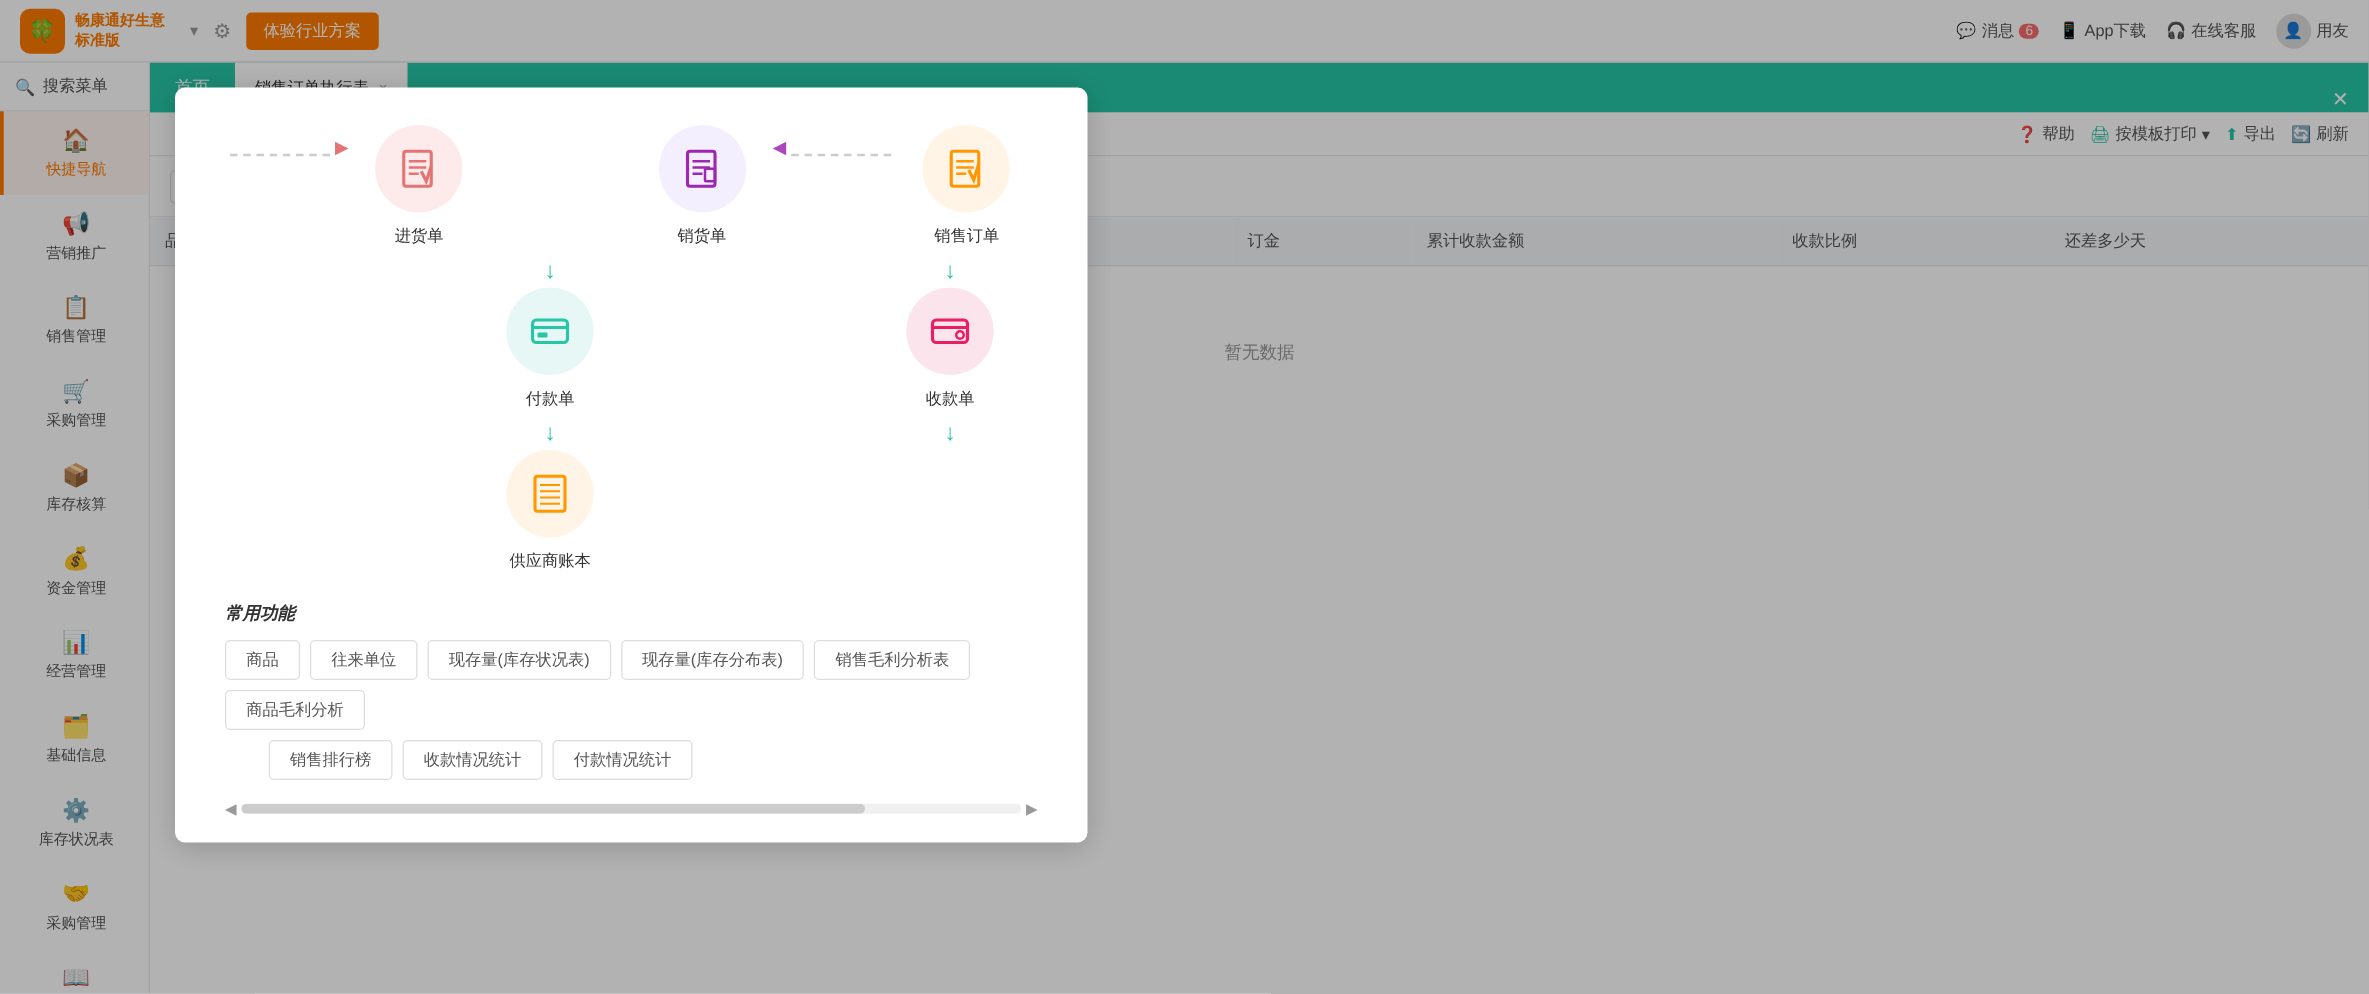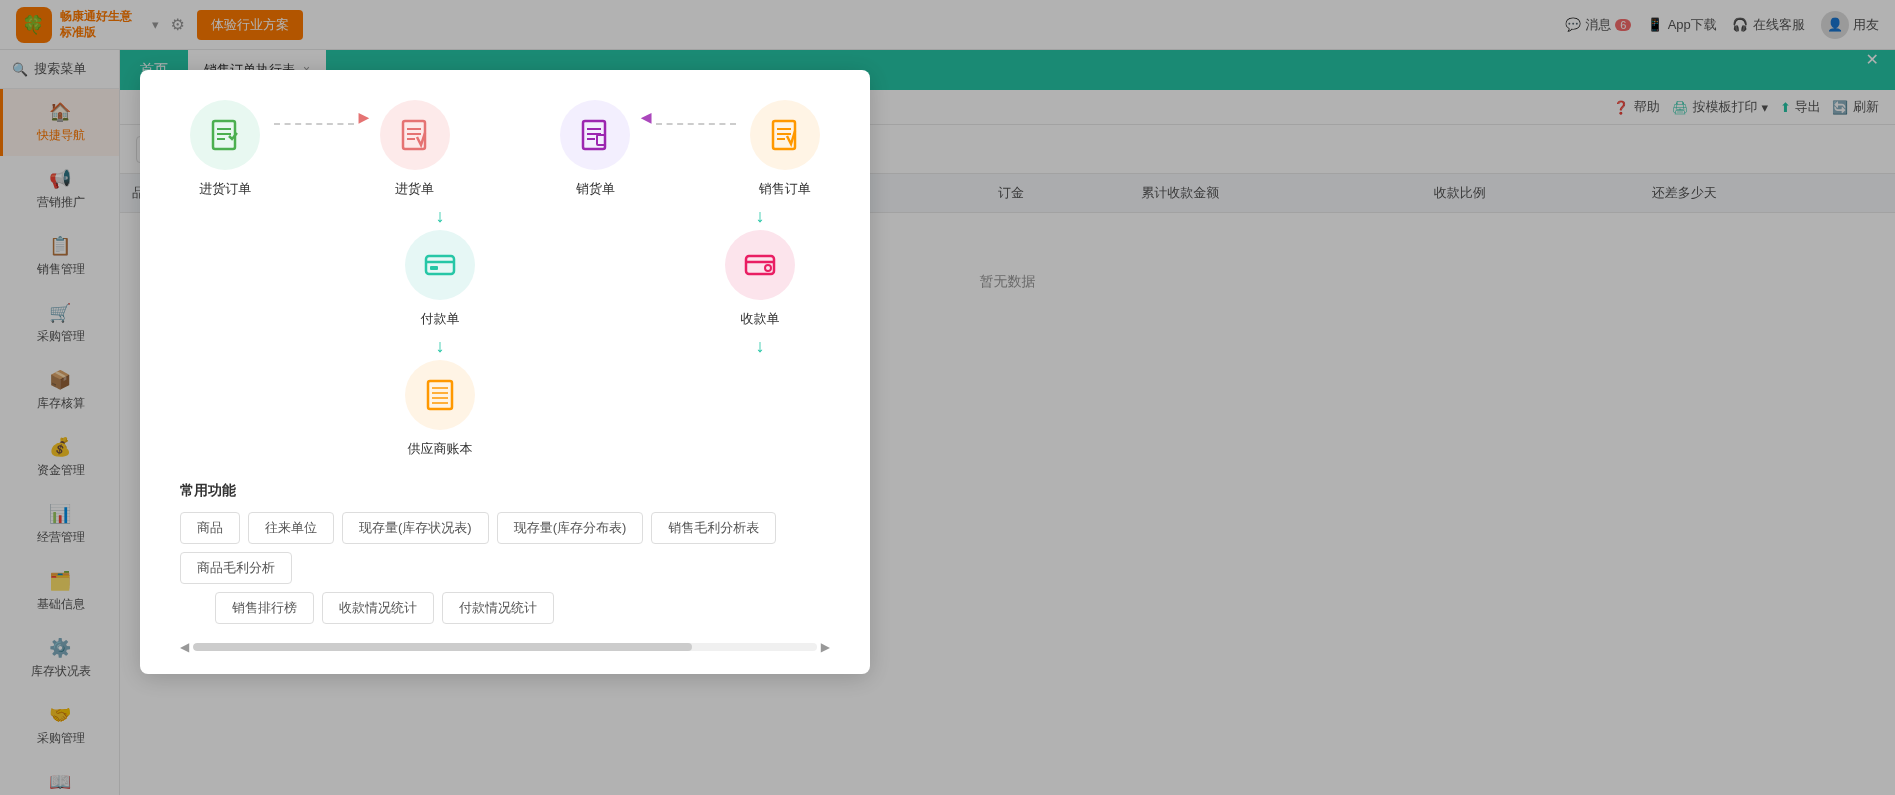--- a/index.html
+++ b/index.html
@@ -50,21 +50,21 @@
     .sidebar-item.active {
       background: #fff5f0; color: #ff7a00; border-left: 3px solid #ff7a00;
     }
     .sidebar-item .icon { font-size: 18px; }
 
     
     .content-area { flex: 1; display: flex; flex-direction: column; overflow: hidden; }
 
     
     .tab-bar {
-      display: flex; align-items: flex-start; background: #26c6a6; height: 40px;
+      display: flex; align-items: flex-end; background: #26c6a6; height: 40px;
       padding: 0 0; flex-shrink: 0;
     }
     .tab-home {
       background: #26c6a6; color: #fff; padding: 0 20px; height: 100%;
       display: flex; align-items: center; cursor: pointer; font-size: 14px;
     }
     .tab-item {
       background: #fff; color: #333; padding: 0 16px; height: 100%;
       display: flex; align-items: center; gap: 8px; cursor: pointer; font-size: 13px;
     }
@@ -156,21 +156,21 @@
 
     .dashed-arrow { display: flex; align-items: flex-end; padding-bottom: 30px; }
     .dashed-line {
       width: 80px; border-top: 2px dashed #ccc; margin: 0 4px; margin-bottom: 34px;
     }
     .arrow-right { color: #e57373; font-size: 14px; margin-bottom: 34px; }
     .arrow-left { color: #ab47bc; font-size: 14px; margin-bottom: 34px; }
 
     
     .common-functions { margin-top: 8px; }
-    .common-title { font-size: 14px; color: #333; margin-bottom: 12px; font-weight: bold; }
+    .common-title { font-size: 14px; color: #333; margin-bottom: 12px; font-weight: bold; font-style: italic; }
     .function-buttons { display: flex; flex-wrap: wrap; gap: 8px; }
     .func-btn {
       border: 1px solid #ddd; background: #fff; color: #555;
       padding: 6px 16px; border-radius: 4px; cursor: pointer; font-size: 13px;
     }
 
     
     .modal-scrollbar { margin-top: 16px; display: flex; align-items: center; gap: 4px; }
     .scrollbar-track {
       flex: 1; height: 8px; background: #f0f0f0; border-radius: 4px; overflow: hidden;
@@ -336,32 +336,20 @@
     </div>
   </div>
 </div>
 
 <div class="modal">
 
   <div class="flow-diagram">
 
     <div class="flow-top-row">
 
-      <div class="flow-node">
-        <div class="flow-circle green">
-          <svg width="36" height="36" viewBox="0 0 36 36">
-              <rect x="6" y="4" width="22" height="28" rx="2" fill="none" stroke="#4caf50" stroke-width="2.5"></rect>
-              <line x1="10" y1="12" x2="24" y2="12" stroke="#4caf50" stroke-width="2"></line>
-              <line x1="10" y1="17" x2="24" y2="17" stroke="#4caf50" stroke-width="2"></line>
-              <line x1="10" y1="22" x2="18" y2="22" stroke="#4caf50" stroke-width="2"></line>
-              <polyline points="22,19 25,22 30,16" fill="none" stroke="#4caf50" stroke-width="2.5"></polyline>
-            </svg>
-        </div>
-        <span class="flow-label">进货订单</span>
-      </div>
 
       <div class="dashed-arrow">
         <div class="dashed-line"></div>
         <span class="arrow-right">▶</span>
       </div>
 
       <div class="flow-node">
         <div class="flow-circle red">
           <svg width="36" height="36" viewBox="0 0 36 36">
               <rect x="6" y="4" width="22" height="28" rx="2" fill="none" stroke="#e57373" stroke-width="2.5"></rect>

